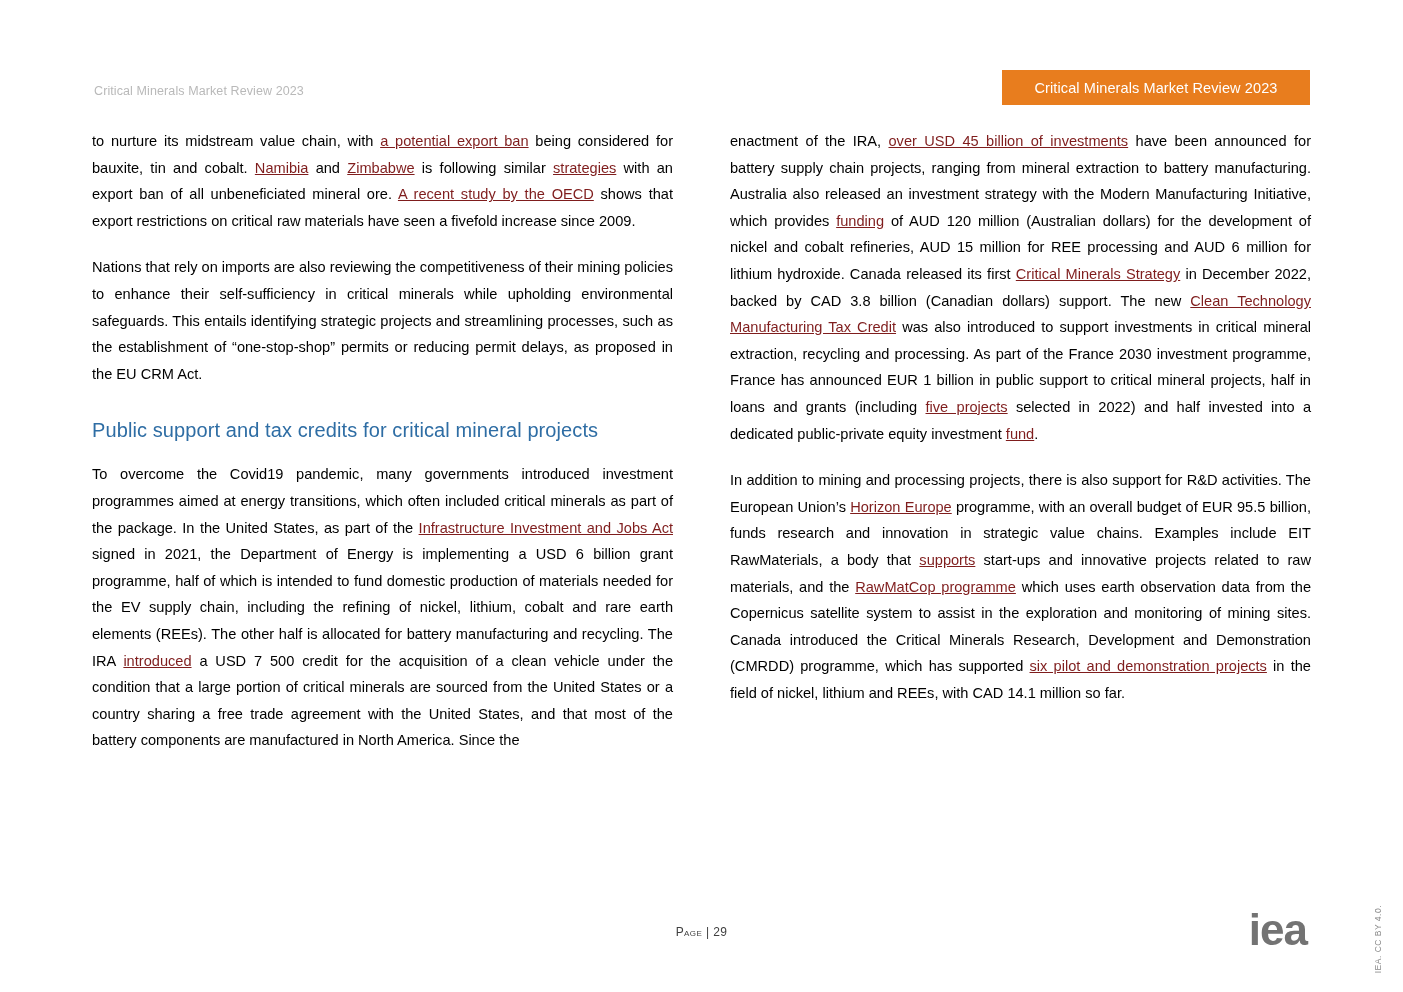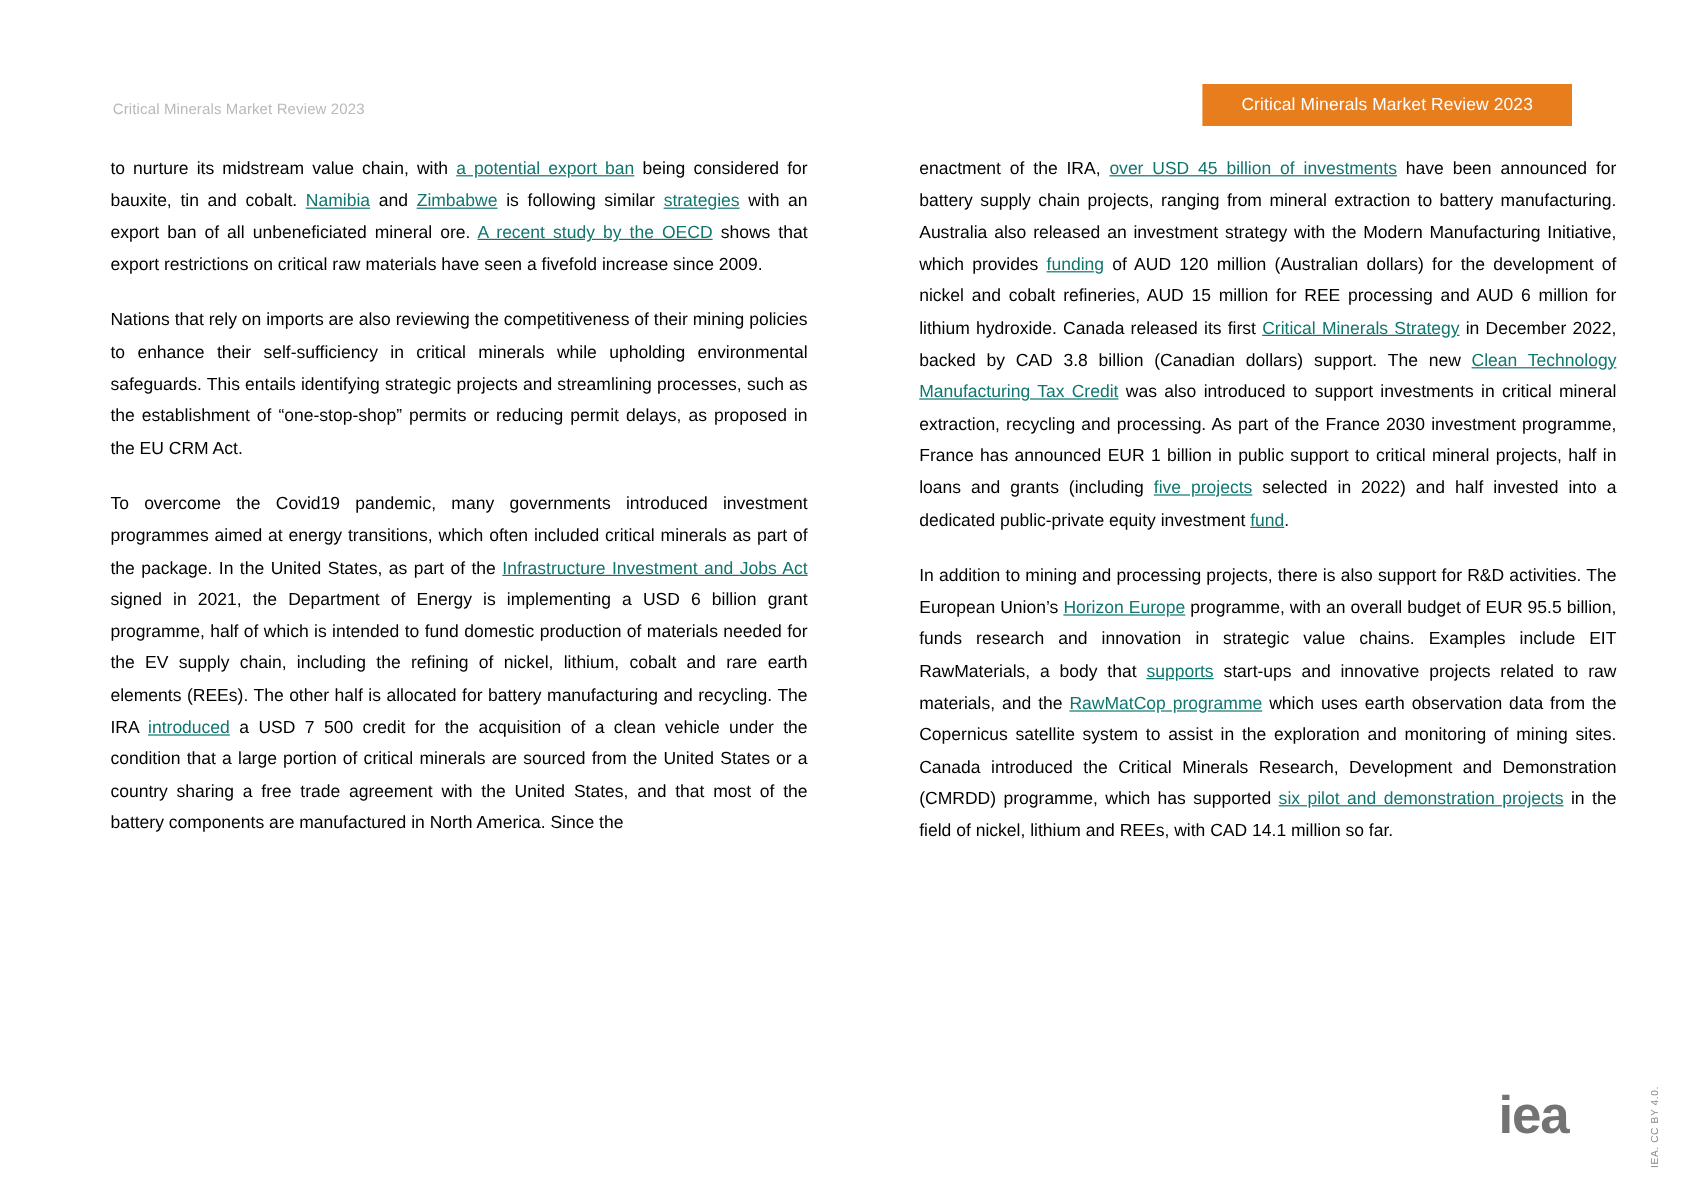--- a/index.html
+++ b/index.html
@@ -48,42 +48,42 @@
   
   .col {
     position: absolute;
     top: 128px;
     width: 581px;
     font-size: 14.6px;
     line-height: 26.6px;
     text-align: justify;
   }
   .col-left { left: 92px; }
-  .col-right { left: 766px; }
+  .col-right { left: 730px; }
 
   .col p {
     margin: 0 0 20px 0;
     text-align: justify;
     text-justify: inter-word;
   }
   .col p.last { margin-bottom: 16px; }
 
   
   h2.section-heading {
     font-size: 20px;
     font-weight: normal;
     color: #2e6da4;
     margin: 30px 0 18px 0;
     line-height: 26px;
     text-align: left;
     letter-spacing: 0.1px;
   }
 
   a.doclink {
-    color: #0f766e;
+    color: #7f1d1d;
     text-decoration: underline;
   }
 
   
   .footer-page {
     position: absolute;
     left: 0;
     right: 0;
     top: 925px;
     text-align: center;
@@ -124,27 +124,29 @@
   <div class="header-badge">
     <span>Critical Minerals Market Review 2023</span>
   </div>
 
   <div class="col col-left">
 
     <p><span>to nurture its midstream value chain, with </span><a class="doclink" href="#">a potential export ban</a><span> being considered for bauxite, tin and cobalt. </span><a class="doclink" href="#">Namibia</a><span> and </span><a class="doclink" href="#">Zimbabwe</a><span> is following similar </span><a class="doclink" href="#">strategies</a><span> with an export ban of all unbeneficiated mineral ore. </span><a class="doclink" href="#">A recent study by the OECD</a><span> shows that export restrictions on critical raw materials have seen a fivefold increase since 2009.</span></p>
 
     <p>Nations that rely on imports are also reviewing the competitiveness of their mining policies to enhance their self-sufficiency in critical minerals while upholding environmental safeguards. This entails identifying strategic projects and streamlining processes, such as the establishment of “one-stop-shop” permits or reducing permit delays, as proposed in the EU CRM Act.</p>
 
+    <h2 class="section-heading">Public support and tax credits for critical mineral projects</h2>
 
     <p class="last"><span>To overcome the Covid19 pandemic, many governments introduced investment programmes aimed at energy transitions, which often included critical minerals as part of the package. In the United States, as part of the </span><a class="doclink" href="#">Infrastructure Investment and Jobs Act</a><span> signed in 2021, the Department of Energy is implementing a USD 6 billion grant programme, half of which is intended to fund domestic production of materials needed for the EV supply chain, including the refining of nickel, lithium, cobalt and rare earth elements (REEs). The other half is allocated for battery manufacturing and recycling. The IRA </span><a class="doclink" href="#">introduced</a><span> a USD 7 500 credit for the acquisition of a clean vehicle under the condition that a large portion of critical minerals are sourced from the United States or a country sharing a free trade agreement with the United States, and that most of the battery components are manufactured in North America. Since the</span></p>
   </div>
 
   <div class="col col-right">
 
     <p><span>enactment of the IRA, </span><a class="doclink" href="#">over USD 45 billion of investments</a><span> have been announced for battery supply chain projects, ranging from mineral extraction to battery manufacturing. Australia also released an investment strategy with the Modern Manufacturing Initiative, which provides </span><a class="doclink" href="#">funding</a><span> of AUD 120 million (Australian dollars) for the development of nickel and cobalt refineries, AUD 15 million for REE processing and AUD 6 million for lithium hydroxide. Canada released its first </span><a class="doclink" href="#">Critical Minerals Strategy</a><span> in December 2022, backed by CAD 3.8 billion (Canadian dollars) support. The new </span><a class="doclink" href="#">Clean Technology Manufacturing Tax Credit</a><span> was also introduced to support investments in critical mineral extraction, recycling and processing. As part of the France 2030 investment programme, France has announced EUR 1 billion in public support to critical mineral projects, half in loans and grants (including </span><a class="doclink" href="#">five projects</a><span> selected in 2022) and half invested into a dedicated public-private equity investment </span><a class="doclink" href="#">fund</a><span>.</span></p>
 
     <p class="last"><span>In addition to mining and processing projects, there is also support for R&amp;D activities. The European Union’s </span><a class="doclink" href="#">Horizon Europe</a><span> programme, with an overall budget of EUR 95.5 billion, funds research and innovation in strategic value chains. Examples include EIT RawMaterials, a body that </span><a class="doclink" href="#">supports</a><span> start-ups and innovative projects related to raw materials, and the </span><a class="doclink" href="#">RawMatCop programme</a><span> which uses earth observation data from the Copernicus satellite system to assist in the exploration and monitoring of mining sites. Canada introduced the Critical Minerals Research, Development and Demonstration (CMRDD) programme, which has supported </span><a class="doclink" href="#">six pilot and demonstration projects</a><span> in the field of nickel, lithium and REEs, with CAD 14.1 million so far.</span></p>
   </div>
 
+  <div class="footer-page">Page | 29</div>
   <div class="iea-logo">iea</div>
   <div class="side-note">IEA. CC BY 4.0.</div>
 
 </div>
 
 </body></html>

